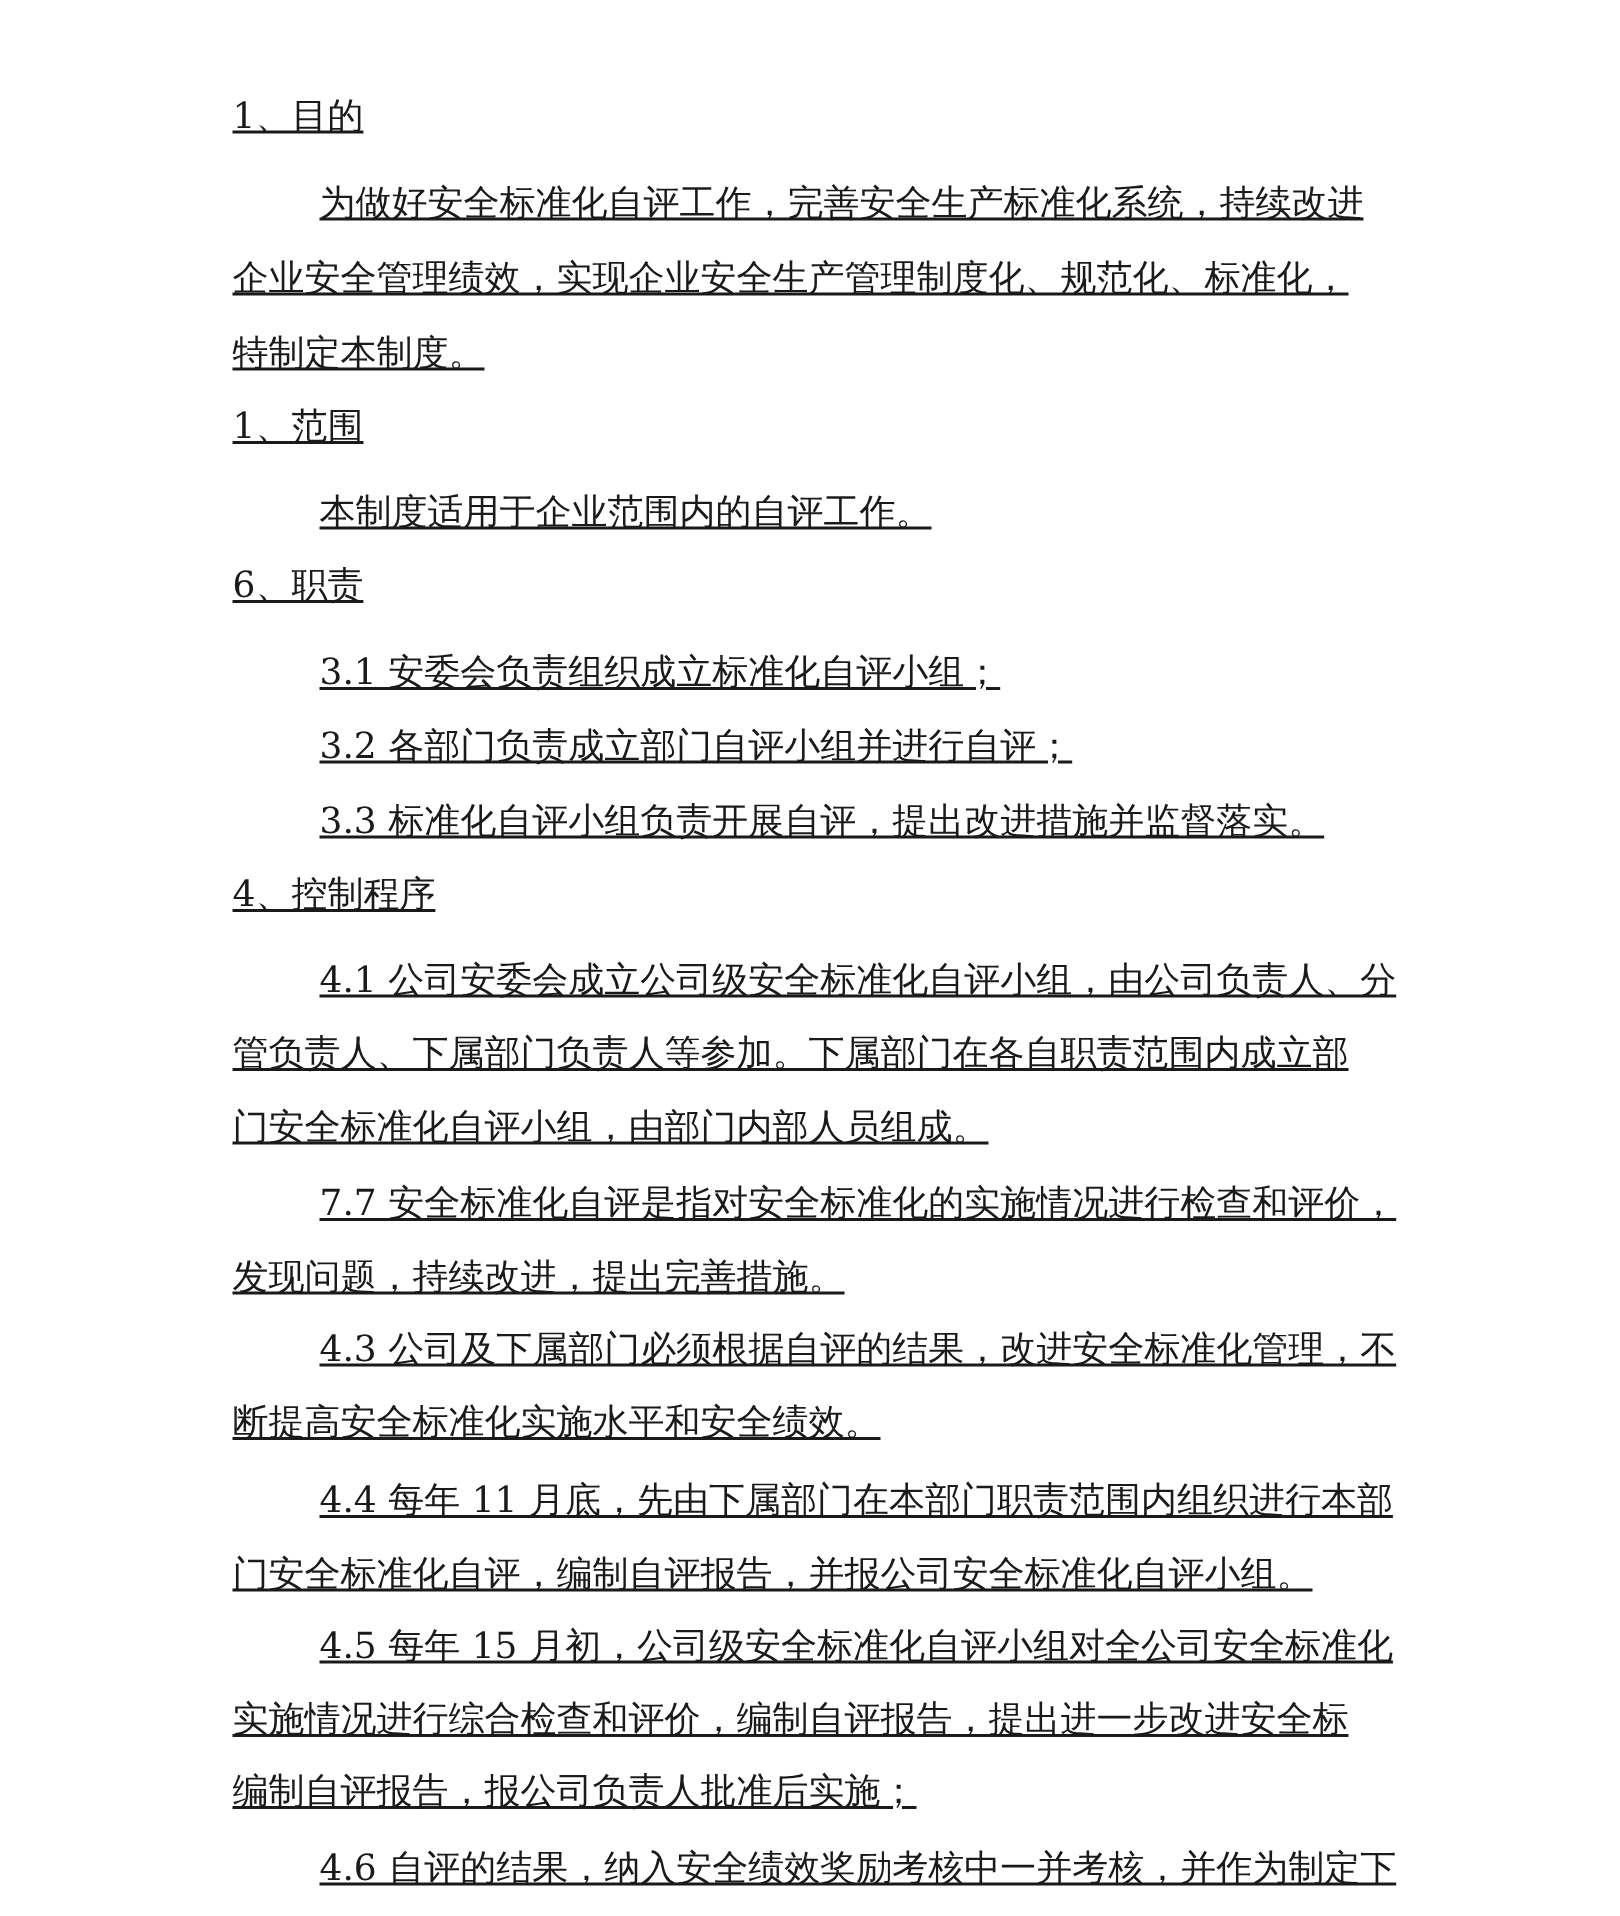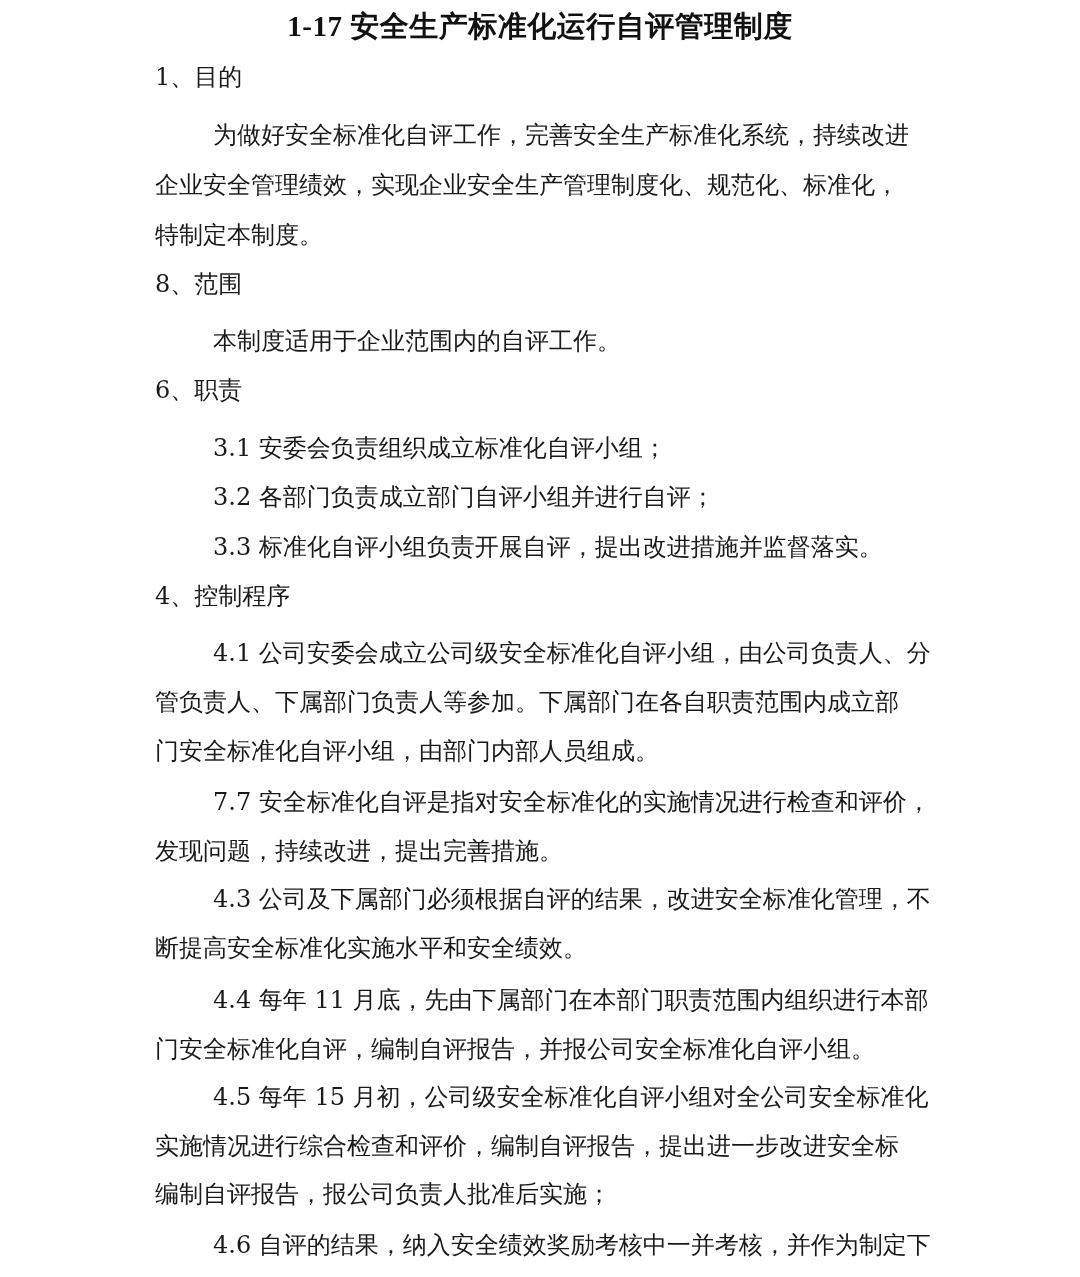--- a/index.html
+++ b/index.html
@@ -36,20 +36,21 @@
       color: #111;
     }
     .line {
       position: absolute;
       left: 155px;
       width: 800px;
       font-size: 24px;
       line-height: 34px;
       white-space: nowrap;
       color: #1a1a1a;
+      text-decoration: underline;
     }
     .indent { left: 213px; width: 750px; }
     .heading { font-size: 24px; }
     .watermark {
       position: absolute;
       left: 836px;
       top: 1210px;
       height: 40px;
       display: flex;
       align-items: center;
@@ -61,28 +62,27 @@
       font-size: 24px;
       color: #ffffff;
       -webkit-text-stroke: 1px #8a8a8a;
       letter-spacing: 1px;
     }
   </style>
 </head>
 <body>
 
 <div class="page">
-  <div class="title">1-17 安全生产标准化运行自评管理制度</div>
 
   <div id="lines">
     <div class="line heading" style="top:60px">1、目的</div>
     <div class="line indent" style="top:118px">为做好安全标准化自评工作，完善安全生产标准化系统，持续改进</div>
     <div class="line" style="top:168px">企业安全管理绩效，实现企业安全生产管理制度化、规范化、标准化，</div>
     <div class="line" style="top:218px">特制定本制度。</div>
-    <div class="line heading" style="top:267px">8、范围</div>
+    <div class="line heading" style="top:267px">1、范围</div>
     <div class="line indent" style="top:324px">本制度适用于企业范围内的自评工作。</div>
     <div class="line heading" style="top:373px">6、职责</div>
     <div class="line indent" style="top:431px">3.1 安委会负责组织成立标准化自评小组；</div>
     <div class="line indent" style="top:480px">3.2 各部门负责成立部门自评小组并进行自评；</div>
     <div class="line indent" style="top:530px">3.3 标准化自评小组负责开展自评，提出改进措施并监督落实。</div>
     <div class="line heading" style="top:579px">4、控制程序</div>
     <div class="line indent" style="top:636px">4.1 公司安委会成立公司级安全标准化自评小组，由公司负责人、分</div>
     <div class="line" style="top:685px">管负责人、下属部门负责人等参加。下属部门在各自职责范围内成立部</div>
     <div class="line" style="top:734px">门安全标准化自评小组，由部门内部人员组成。</div>
     <div class="line indent" style="top:785px">7.7 安全标准化自评是指对安全标准化的实施情况进行检查和评价，</div>

